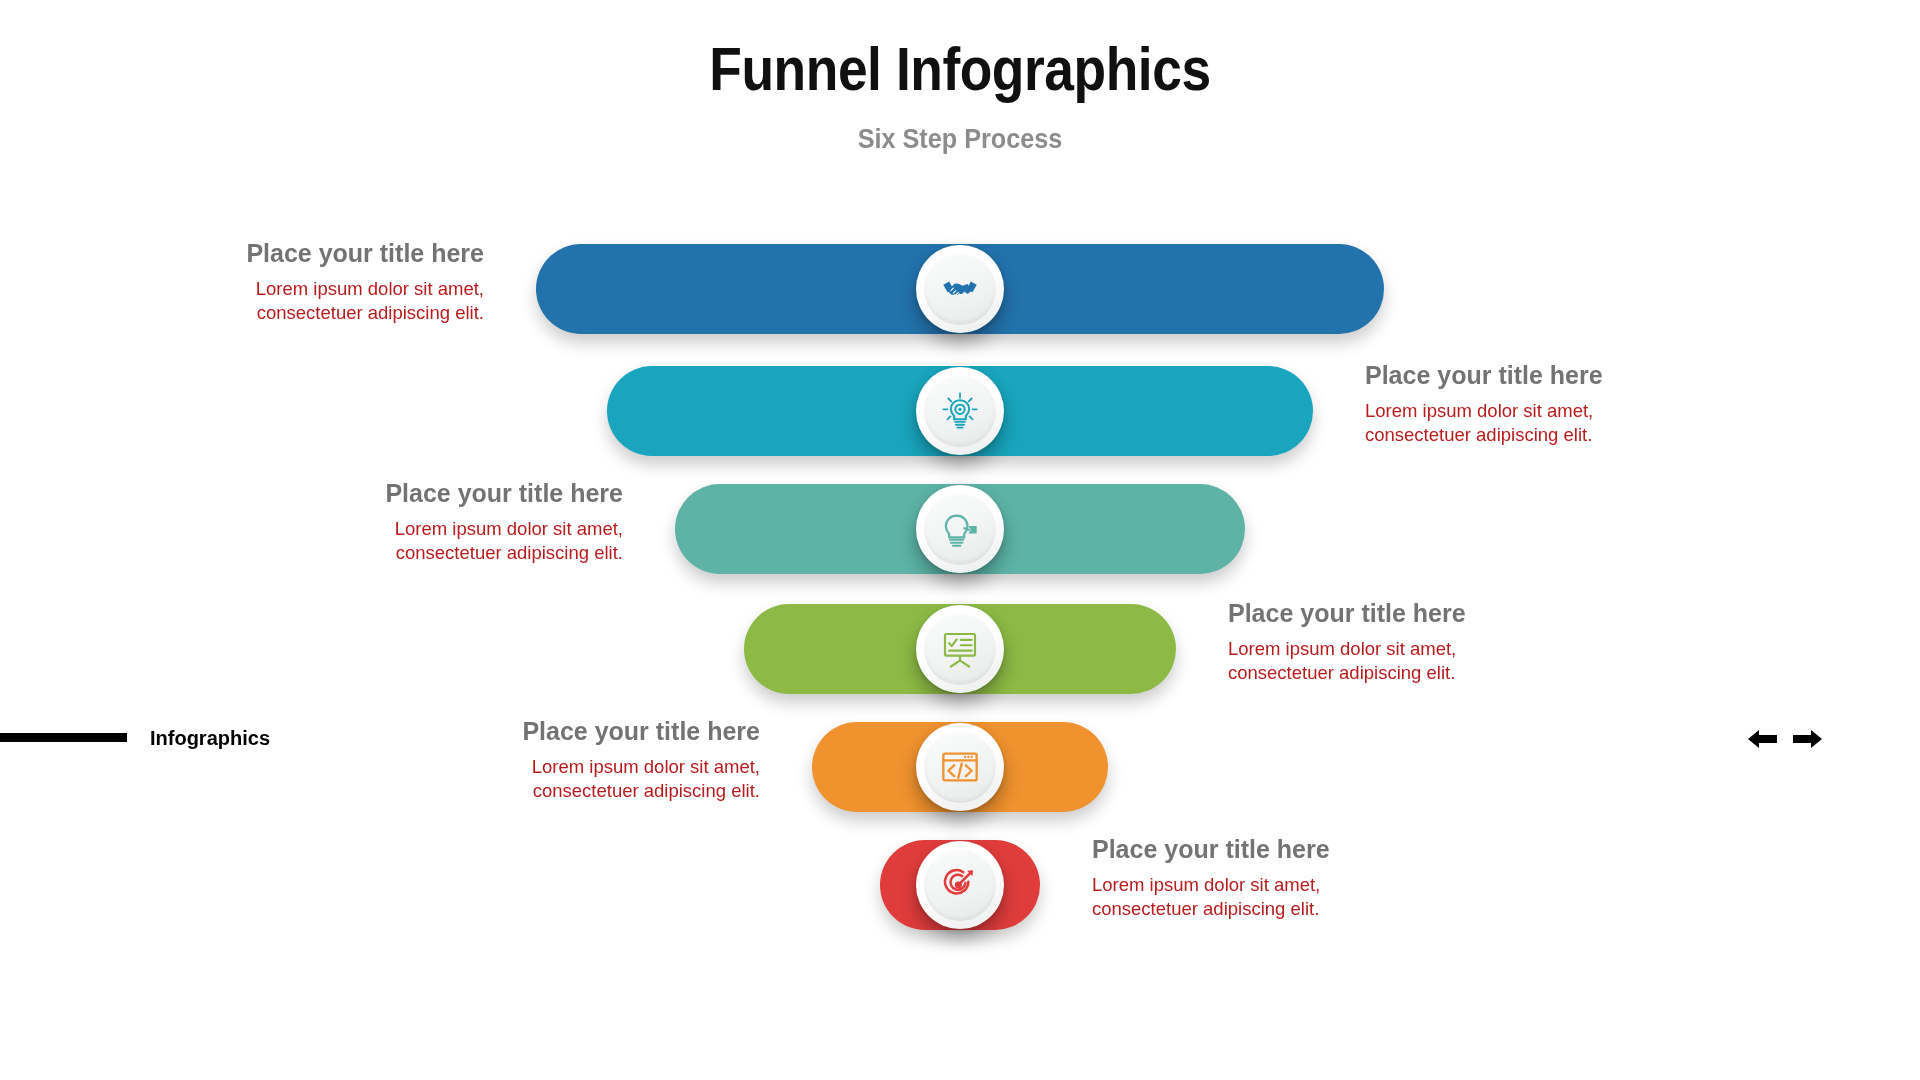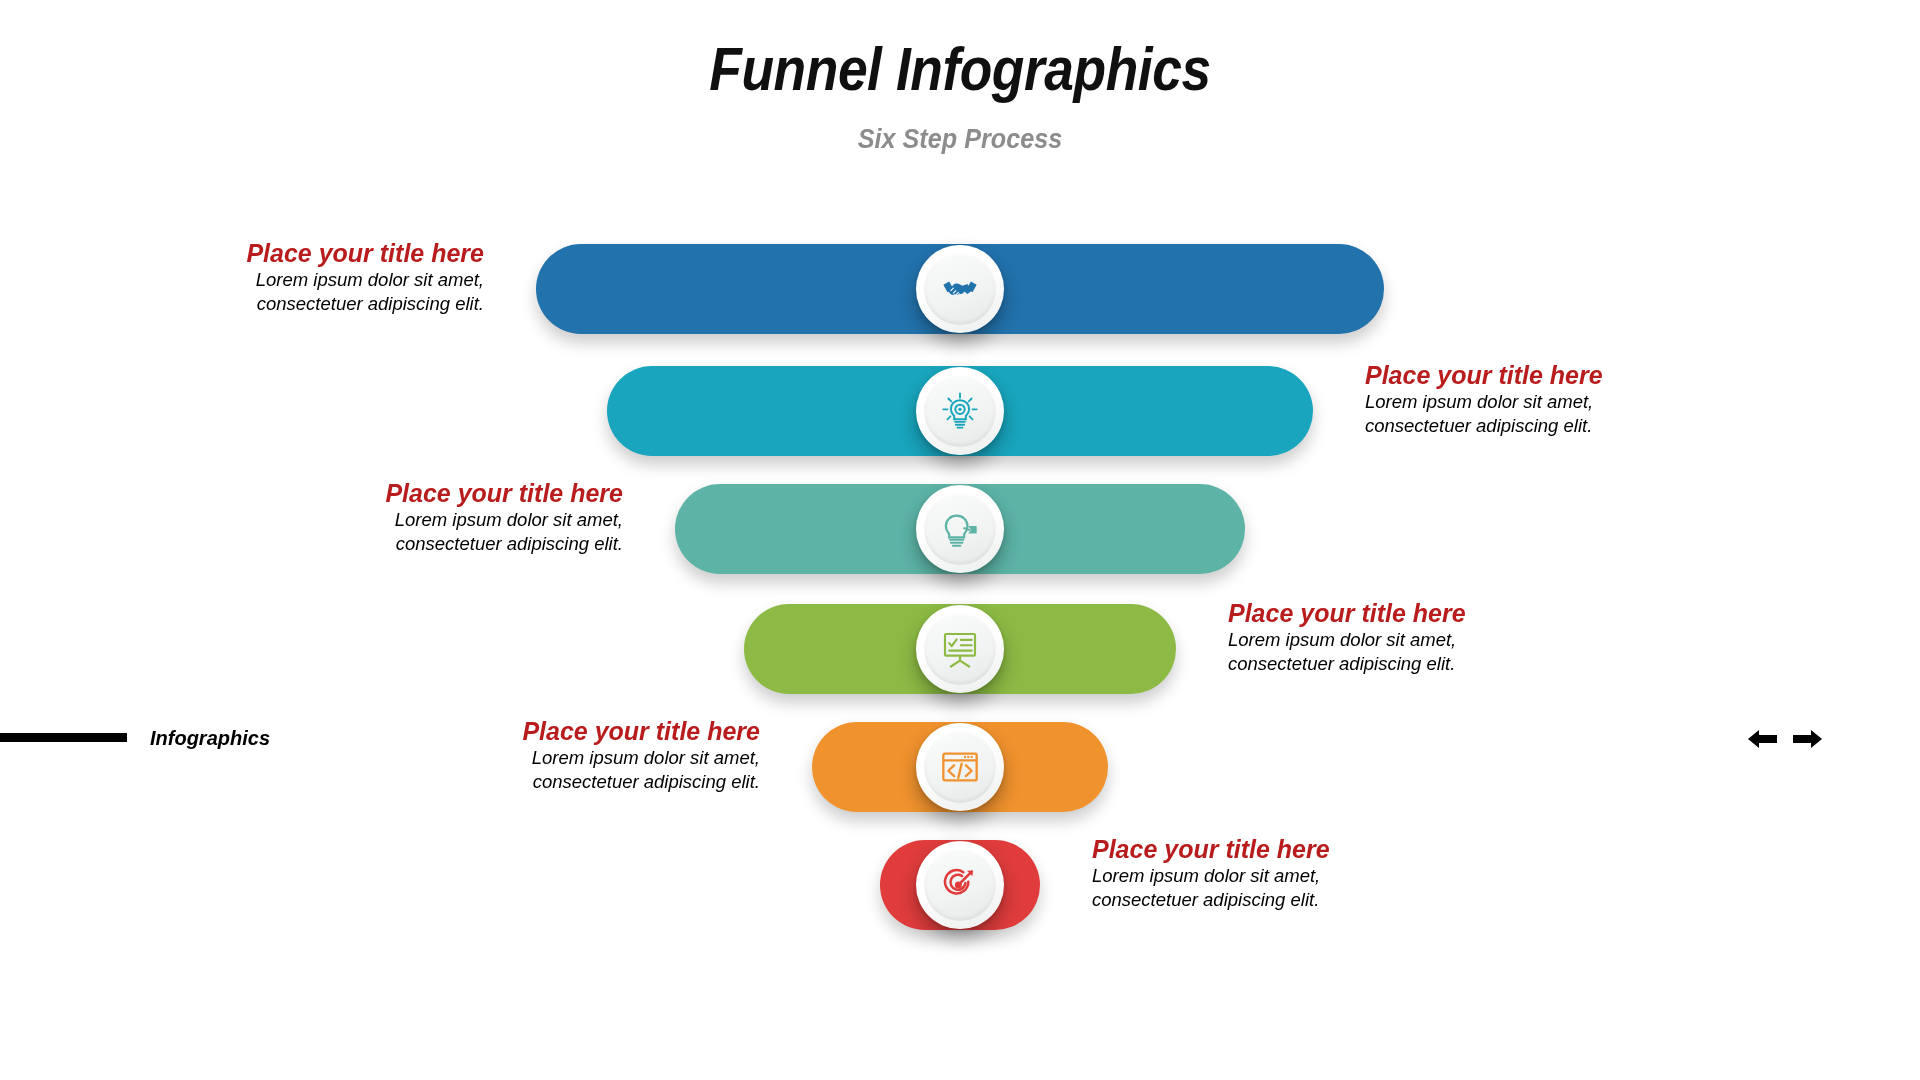--- a/index.html
+++ b/index.html
@@ -2,21 +2,21 @@
 <html><head>
 <meta charset="utf-8">
 <style>
   * { margin:0; padding:0; box-sizing:border-box; }
   html,body {
     width:1920px; height:1080px;
     background:#ffffff;
     font-family:"Liberation Sans", sans-serif;
     overflow:hidden;
   }
-  .slide { position:relative; width:1920px; height:816px; background:#fff;font-style:italic; }
+  .slide { position:relative; width:1920px; height:816px; background:#fff; }
 
   
   .header { position:absolute; top:36px; left:0; width:1920px; text-align:center; }
   .title {
     font-family:"Liberation Sans Narrow","Liberation Sans", sans-serif;
     font-size:62px; font-weight:bold; color:#101010;
     letter-spacing:-0.5px; line-height:1.05;
     transform:scaleX(0.86); transform-origin:center top;
   }
   .subtitle {
@@ -55,25 +55,26 @@
     display:flex; align-items:center; justify-content:center;
   }
   .medallion svg { display:block; }
 
   
   .caption { position:absolute; width:330px; }
   .caption.left  { text-align:right; }
   .caption.right { text-align:left; }
   .cap-title {
     font-family:"Liberation Sans Narrow","Liberation Sans", sans-serif;
-    font-size:25px; font-weight:bold; color:#b91c1c;
+    font-size:25px; font-weight:bold; color:#737373;
     line-height:1.15; white-space:nowrap;
   }
   .cap-body {
-    font-size:18.5px; color:#000000; line-height:1.32;
+    margin-top:9px;
+    font-size:18.5px; color:#b91c1c; line-height:1.32;
     font-family:"Liberation Sans", sans-serif;
   }
 
   
   .footer-bar {
     position:absolute; left:0; bottom:74px;
     width:127px; height:9px; background:#000;
   }
   .footer-label {
     position:absolute; left:150px; bottom:66px;

